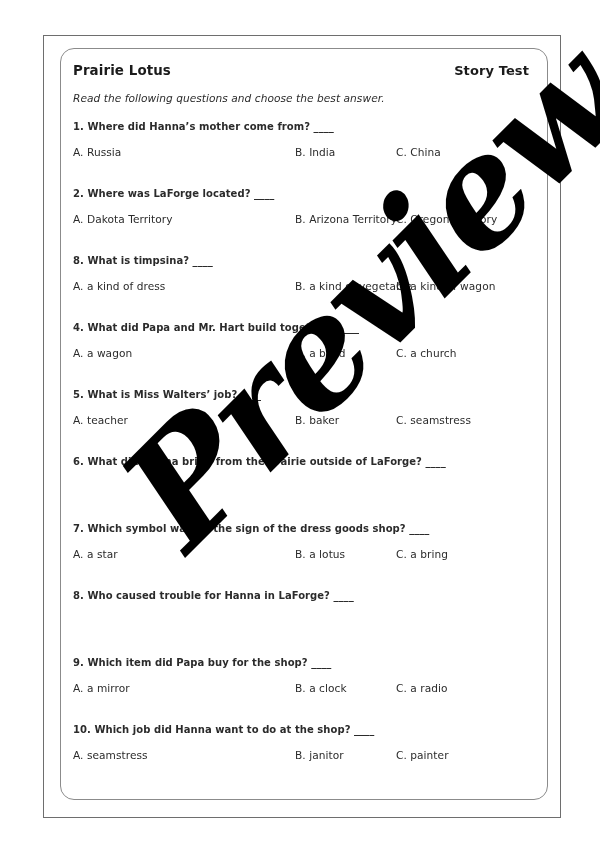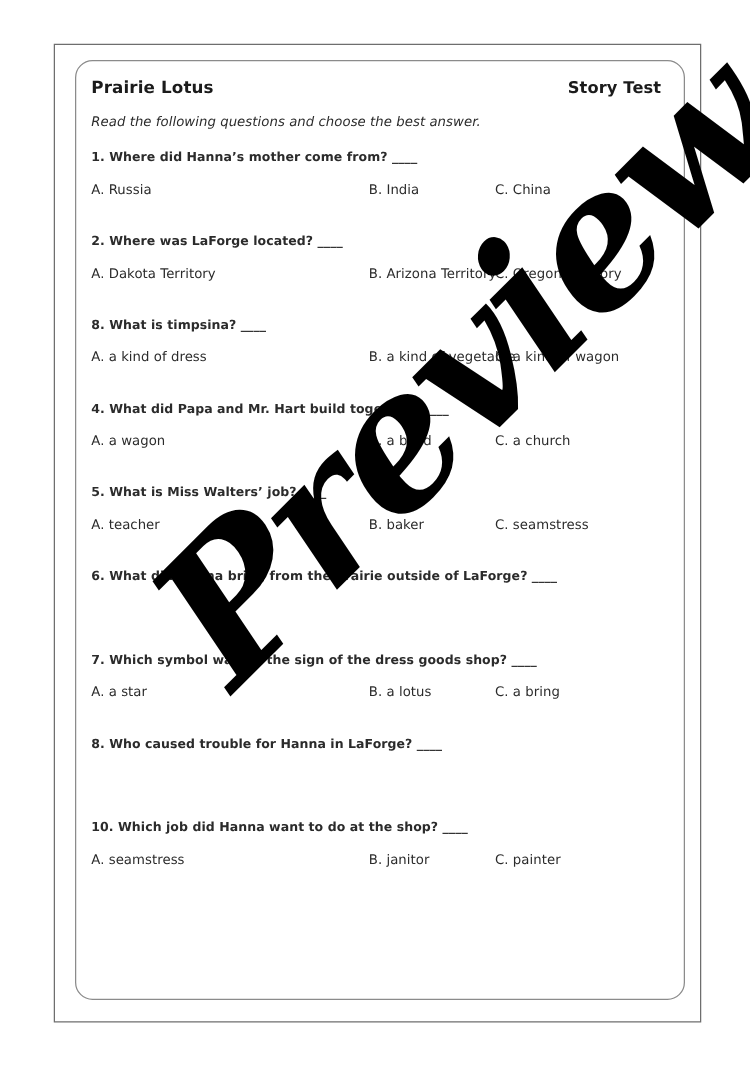--- a/index.html
+++ b/index.html
@@ -206,20 +206,28 @@
           <div class="choices-row">
             <div class="choice choice-a">A. a star</div>
             <div class="choice choice-b">B. a lotus</div>
             <div class="choice choice-c">C. a bring</div>
           </div>
         </div>
         <div class="question-block">
           <div class="question-text">8. Who caused trouble for Hanna in LaForge? ____</div>
         </div>
         <div class="question-block">
+          <div class="question-text">9. Which item did Papa buy for the shop? ____</div>
+          <div class="choices-row">
+            <div class="choice choice-a">A. a mirror</div>
+            <div class="choice choice-b">B. a clock</div>
+            <div class="choice choice-c">C. a radio</div>
+          </div>
+        </div>
+        <div class="question-block">
           <div class="question-text">10. Which job did Hanna want to do at the shop? ____</div>
           <div class="choices-row">
             <div class="choice choice-a">A. seamstress</div>
             <div class="choice choice-b">B. janitor</div>
             <div class="choice choice-c">C. painter</div>
           </div>
         </div>
       </div>
 
   </div>

